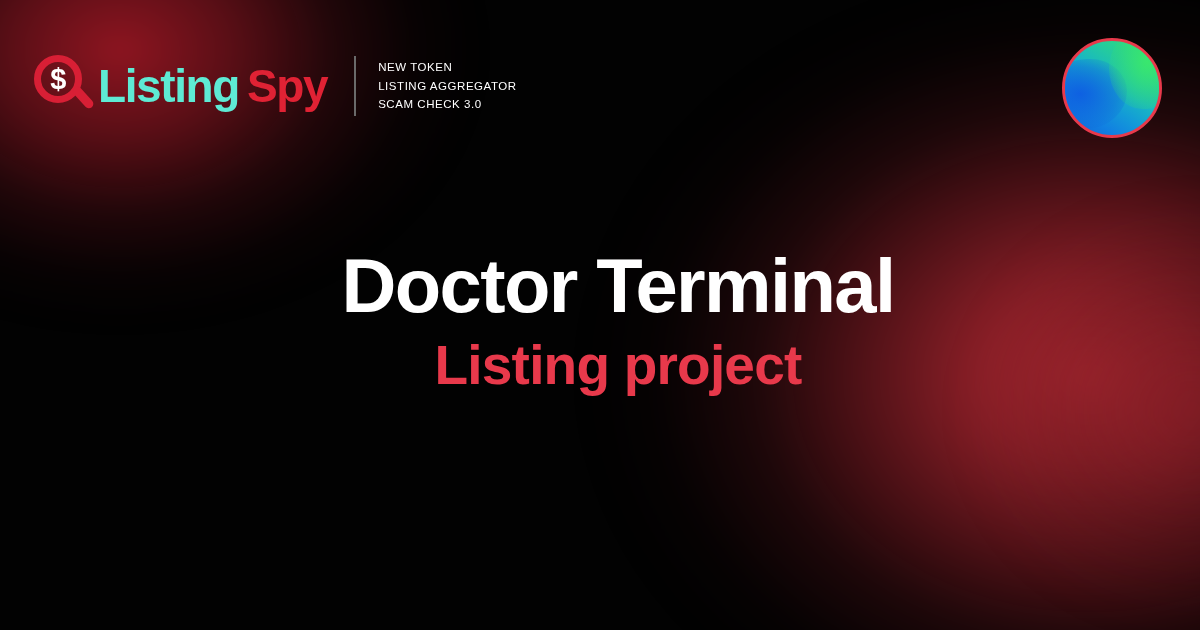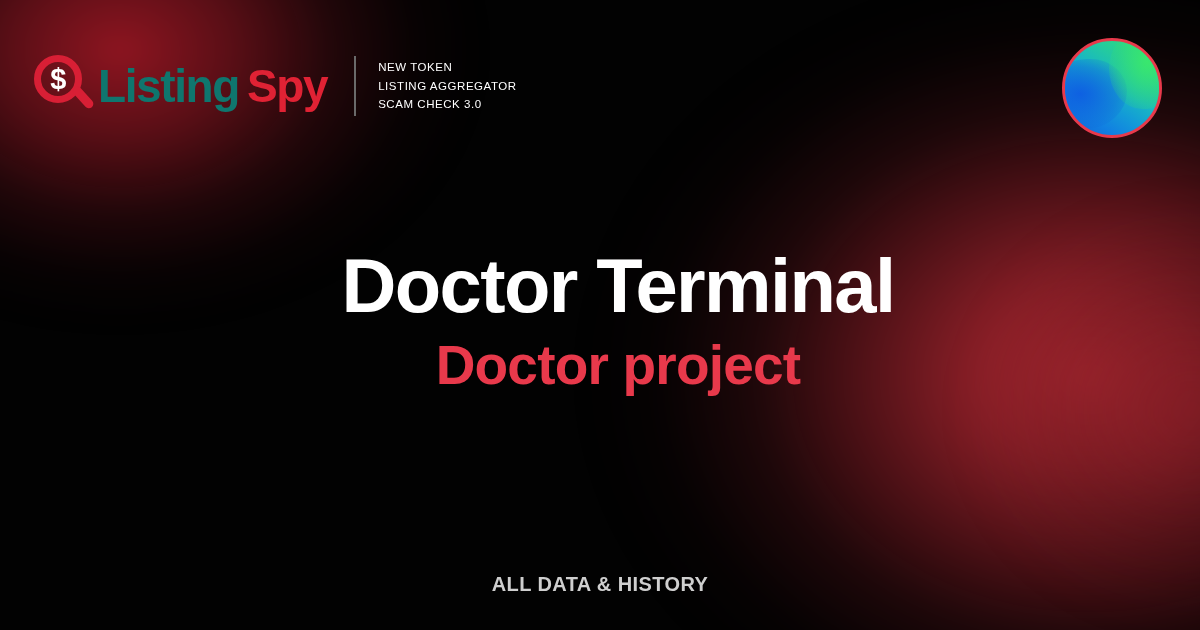--- a/index.html
+++ b/index.html
@@ -100,21 +100,21 @@
     letter-spacing:-0.5px;
   }
 
   #wordmark {
     font-size:46px;
     font-weight:bold;
     letter-spacing:-1.4px;
     line-height:1;
     white-space:nowrap;
   }
-  #wordmark .w-listing { color:#0f766e; }
+  #wordmark .w-listing { color:#5eead4; }
   #wordmark .w-spy { color:#e02234;margin-left:8px; }
 
   #header-divider {
     width:2px; height:60px;
     background:#6a6a6a;
     margin:0 22px 0 27px;
     flex:0 0 auto;
   }
 
   #tagline {
@@ -241,20 +241,17 @@
 
   </div>
 
   <div id="token-badge">
     <div class="blob-a"></div>
     <div class="blob-b"></div>
   </div>
 
   <div id="title-block">
     <div id="main-title">Doctor Terminal</div>
-    <div id="sub-title">Doctor project</div>
+    <div id="sub-title">Listing project</div>
   </div>
 
-  <div id="footer">
-    <span id="footer-text">ALL DATA &amp; HISTORY</span>
-  </div>
 
 </div>
 
 </body></html>

